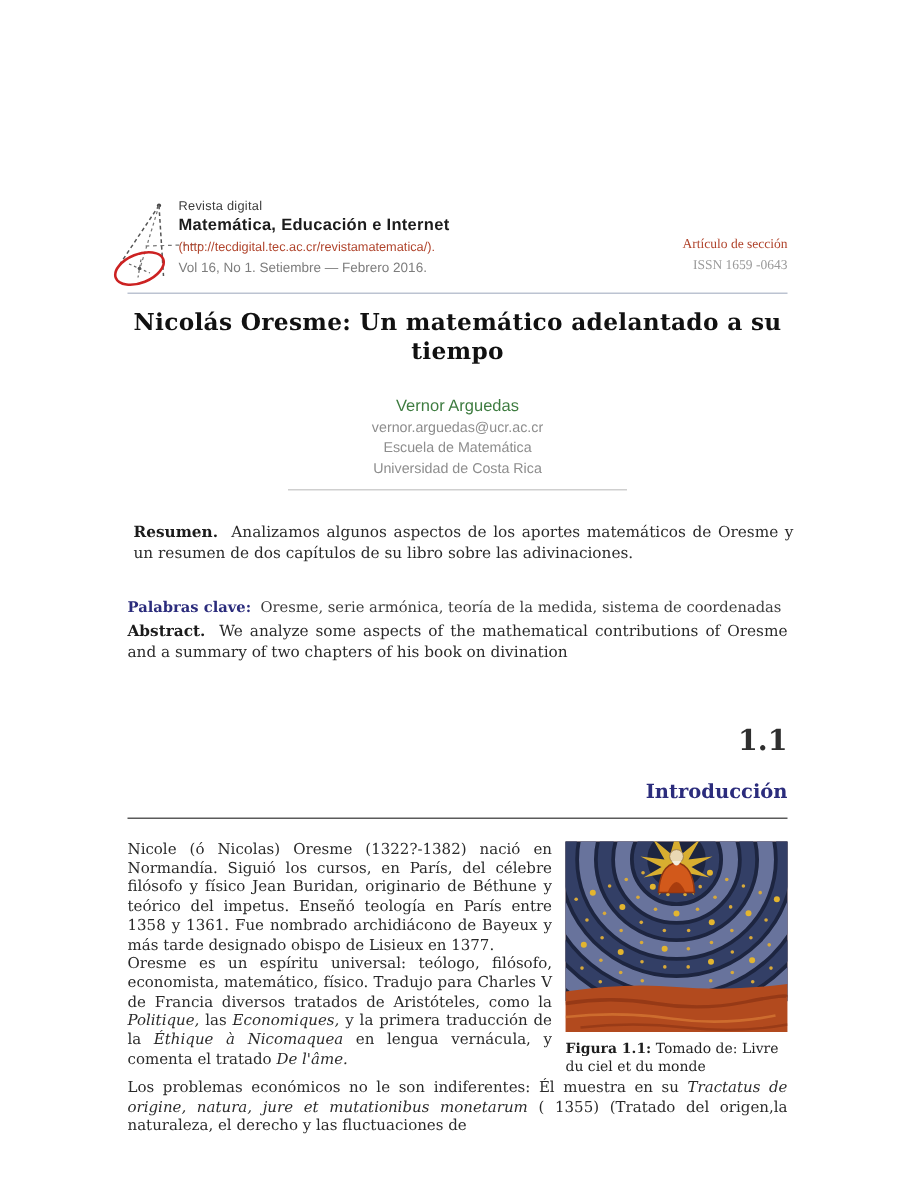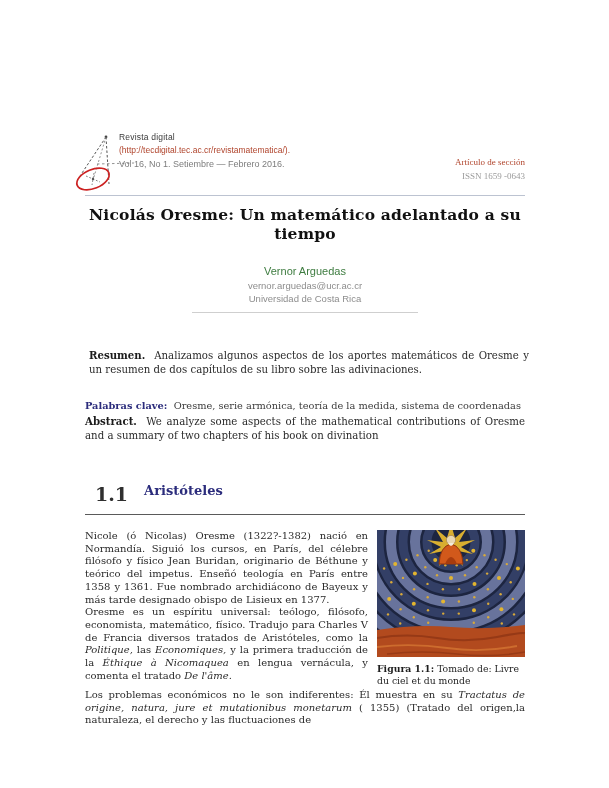--- a/index.html
+++ b/index.html
@@ -32,21 +32,21 @@
   
   .abs-es { position:absolute; left:89px; top:349px; width:440px; font-size:10.2px; line-height:13.5px; text-align:justify; }
   .kw-es  { position:absolute; left:85px; top:400px; width:440px; font-size:9.8px; }
   .abs-en { position:absolute; left:85px; top:415px; width:440px; font-size:10.2px; line-height:13.5px; text-align:justify; }
   .kw-en  { position:absolute; left:85px; top:458px; width:440px; font-size:9.8px; }
   .lbl-bold { font-weight:bold; color:#1c1c1c; }
   .lbl-navy { font-weight:bold; }
   .kw-text { color:#3c3c3c; }
   
   .lower { position:absolute; left:85px; top:483px; width:440px; }
-  .sec-head { display:flex; align-items:flex-start; gap:16px; padding-left:10px; }
+  .sec-head { display:flex; align-items:flex-end; gap:16px; padding-left:10px;flex-direction:column; }
   .sec-num { font-size:19px; font-weight:bold; color:#2f2f2f; }
   .sec-title { font-size:13px; font-weight:bold; }
   .sec-rule { border-bottom:1px solid #5a5a5a; margin-top:9px; }
   .main-row { display:flex; margin-top:15px; gap:9px; }
   .col-text { width:283px; font-size:10px; line-height:12.7px; text-align:justify; }
   .col-fig  { width:148px; }
   .fig-img { width:148px; height:127px; display:block; }
   .fig-caption { font-size:9.3px; line-height:11.5px; margin-top:6px; color:#1e1e1e; }
   .p-full { margin-top:3px; font-size:10px; line-height:12.7px; text-align:justify; }
   .it { font-style:italic; }
@@ -65,50 +65,52 @@
       <line x1="25" y1="34" x2="62" y2="33" stroke="#777" stroke-width="0.8" stroke-dasharray="2.5,2.5"></line>
       <g transform="rotate(-22 21 49)">
         <ellipse cx="21" cy="49" rx="17" ry="9.5" fill="none" stroke="#cc2222" stroke-width="1.7"></ellipse>
       </g>
       <line x1="14" y1="46" x2="28" y2="52" stroke="#666" stroke-width="0.8" stroke-dasharray="1.8,1.8"></line>
       <line x1="22" y1="43" x2="20" y2="55" stroke="#666" stroke-width="0.8" stroke-dasharray="1.8,1.8"></line>
       <circle cx="21" cy="49" r="1.2" fill="#555"></circle>
     </svg>
     <div class="journal-block">
       <div class="journal-small">Revista digital</div>
+      <div class="journal-name">Matemática, Educación e Internet</div>
       <div class="journal-url" style="color:#b0442c">(http://tecdigital.tec.ac.cr/revistamatematica/).</div>
       <div class="journal-vol">Vol 16, No 1. Setiembre — Febrero 2016.</div>
     </div>
     <div class="header-right">
       <div class="article-type" style="color:#b0442c">Artículo de sección</div>
       <div class="issn">ISSN 1659 -0643</div>
     </div>
     <div class="header-rule"></div>
   </div>
 
   <h1 class="title">Nicolás Oresme: Un matemático adelantado a su tiempo</h1>
 
   <div class="author-block">
     <div class="author-name" style="color:#3e7c40">Vernor Arguedas</div>
     <div class="author-line">vernor.arguedas@ucr.ac.cr</div>
+    <div class="author-line">Escuela de Matemática</div>
     <div class="author-line">Universidad de Costa Rica</div>
     <div class="author-rule"></div>
   </div>
 
   <p class="abs-es"><span class="lbl-bold">Resumen.</span>&nbsp; <span>Analizamos algunos aspectos de los aportes matemáticos de Oresme y un resumen de dos capítulos de su libro sobre las adivinaciones.</span></p>
 
   <p class="kw-es"><span class="lbl-navy" style="color:#2b2c7c">Palabras clave:</span>&nbsp; <span class="kw-text">Oresme, serie armónica, teoría de la medida, sistema de coordenadas</span></p>
 
   <p class="abs-en"><span class="lbl-bold">Abstract.</span>&nbsp; <span>We analyze some aspects of the mathematical contributions of Oresme and a summary of two chapters of his book on divination</span></p>
 
 
   <div class="lower">
     <div class="sec-head">
       <span class="sec-num">1.1</span>
-      <span class="sec-title" style="color:#2b2c7c">Aristóteles</span>
+      <span class="sec-title" style="color:#2b2c7c">Introducción</span>
     </div>
     <div class="sec-rule"></div>
 
     <div class="main-row">
       <div class="col-text">
         <div><span>Nicole (ó Nicolas) Oresme (1322?-1382) nació en Normandía. Siguió los cursos, en París, del célebre filósofo y físico Jean Buridan, originario de Béthune y teórico del impetus. Enseñó teología en París entre 1358 y 1361. Fue nombrado archidiácono de Bayeux y más tarde designado obispo de Lisieux en 1377.</span></div>
         <div><span>Oresme es un espíritu universal: teólogo, filósofo, economista, matemático, físico. Tradujo para Charles V de Francia diversos tratados de Aristóteles, como la </span><span class="it">Politique,</span><span> las </span><span class="it">Economiques,</span><span> y la primera traducción de la </span><span class="it">Éthique à Nicomaquea</span><span> en lengua vernácula, y comenta el tratado </span><span class="it">De l'âme.</span></div>
       </div>
 
       <figure class="col-fig">

